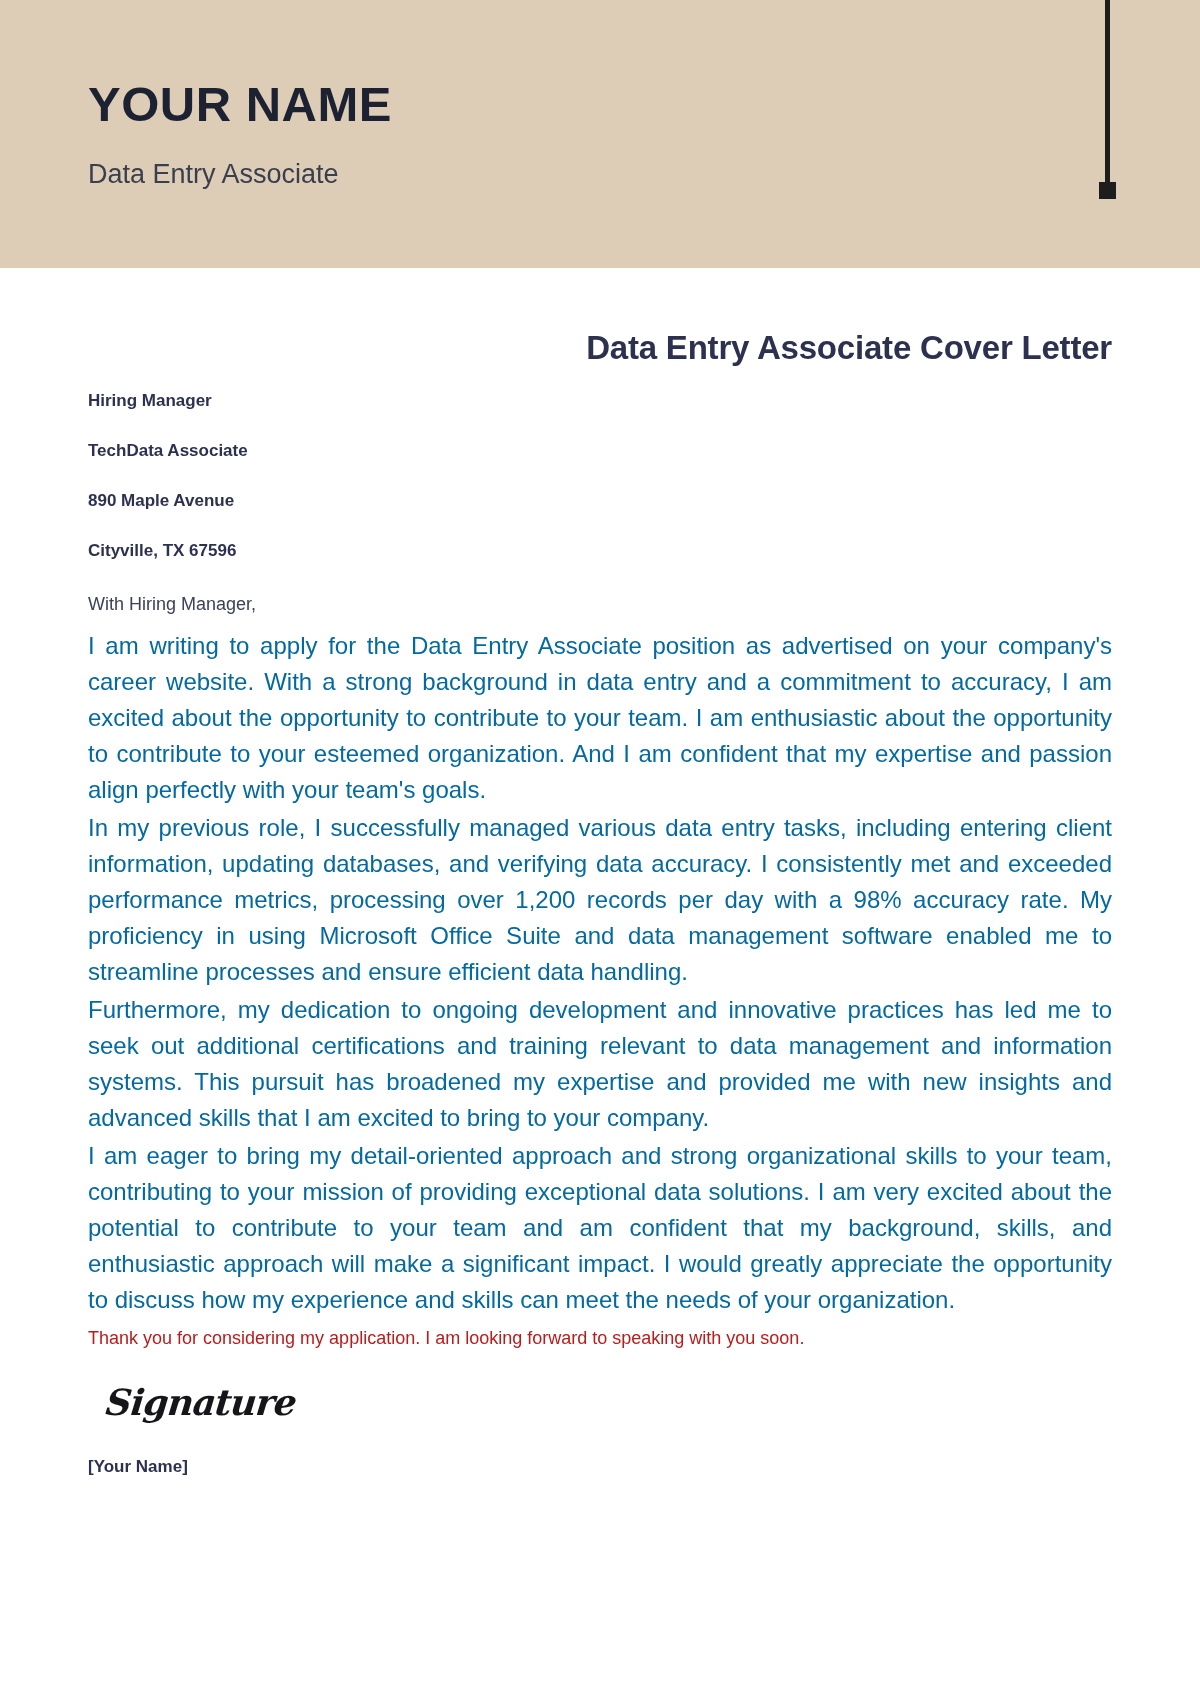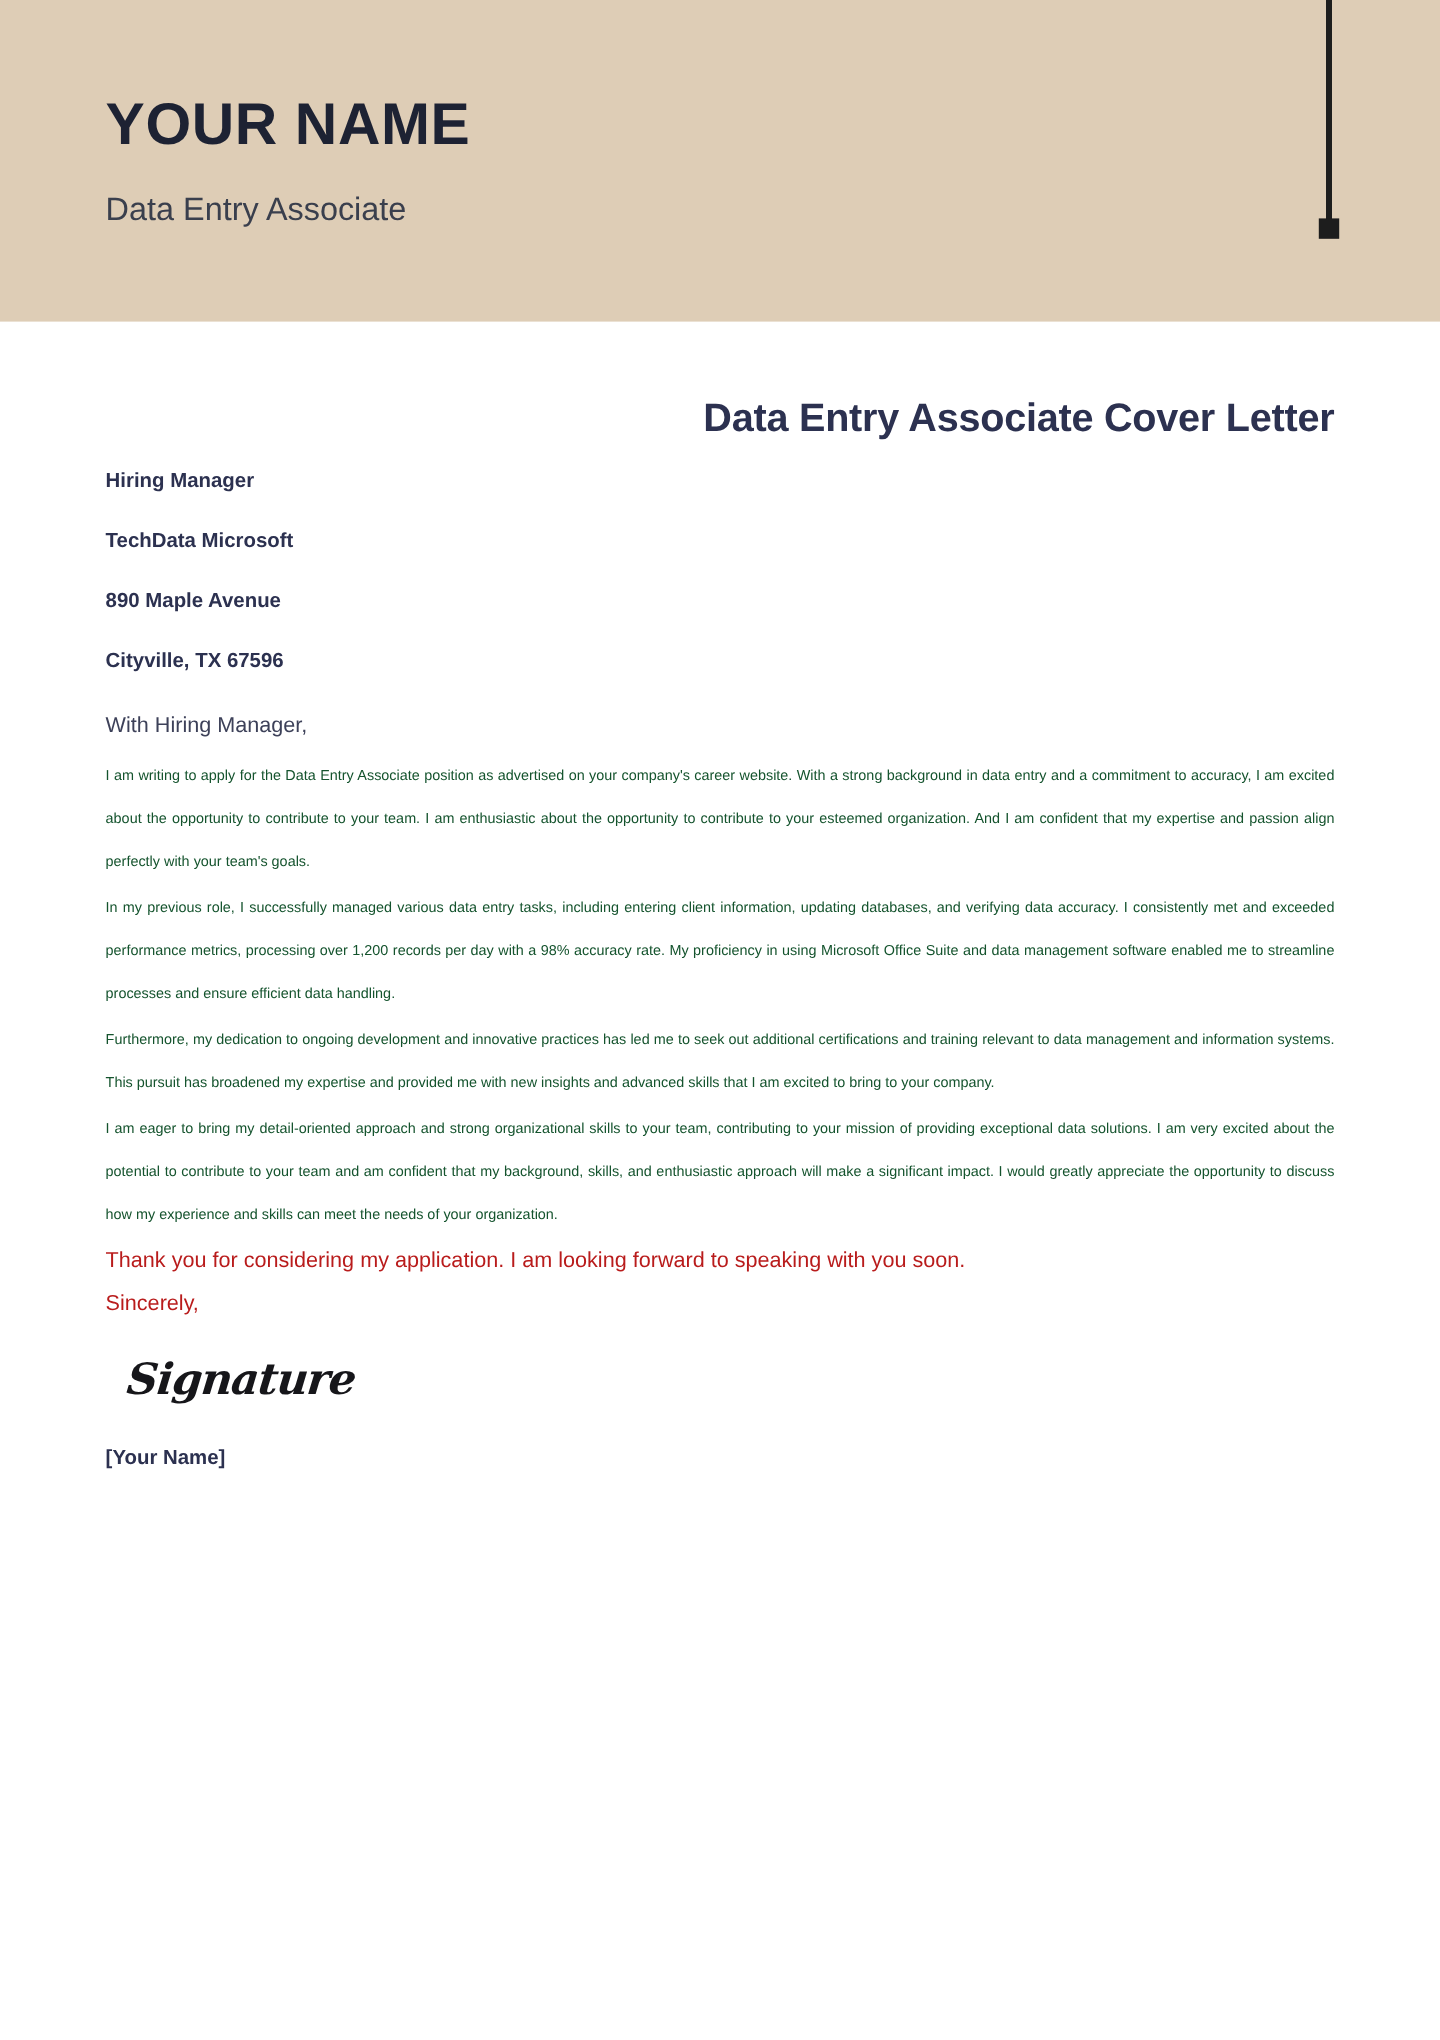--- a/index.html
+++ b/index.html
@@ -110,23 +110,23 @@
 
   .salutation {
     font-size: 18px;
     font-weight: 400;
     color: #3d4159;
     line-height: 1.5;
     margin-bottom: 10px;
   }
 
   .para {
-    font-size: 12px;
-    font-weight: 400;
-    color: #14532d;
+    font-size: 24px;
+    font-weight: 400;
+    color: #0369a1;
     line-height: 36px;
     text-align: justify;
     text-justify: inter-word;
     margin-bottom: 2px;
   }
 
   .closing-line {
     font-size: 18px;
     font-weight: 400;
     color: #b91c1c;
@@ -168,38 +168,37 @@
     <div class="header-rule"></div>
     <div class="header-rule-cap"></div>
   </div>
 
   <div class="letter">
 
     <div class="letter-title">Data Entry Associate Cover Letter</div>
 
     <div class="recipient">
       <div class="recipient-line">Hiring Manager</div>
-      <div class="recipient-line">TechData Microsoft</div>
+      <div class="recipient-line">TechData Associate</div>
       <div class="recipient-line">890 Maple Avenue</div>
       <div class="recipient-line">Cityville, TX 67596</div>
     </div>
 
     <div class="salutation">With Hiring Manager,</div>
 
     <p class="para">I am writing to apply for the Data Entry Associate position as advertised on your company's career website. With a strong background in data entry and a commitment to accuracy, I am excited about the opportunity to contribute to your team. I am enthusiastic about the opportunity to contribute to your esteemed organization. And I am confident that my expertise and passion align perfectly with your team's goals.</p>
 
     <p class="para">In my previous role, I successfully managed various data entry tasks, including entering client information, updating databases, and verifying data accuracy. I consistently met and exceeded performance metrics, processing over 1,200 records per day with a 98% accuracy rate. My proficiency in using Microsoft Office Suite and data management software enabled me to streamline processes and ensure efficient data handling.</p>
 
     <p class="para">Furthermore, my dedication to ongoing development and innovative practices has led me to seek out additional certifications and training relevant to data management and information systems. This pursuit has broadened my expertise and provided me with new insights and advanced skills that I am excited to bring to your company.</p>
 
     <p class="para">I am eager to bring my detail-oriented approach and strong organizational skills to your team, contributing to your mission of providing exceptional data solutions. I am very excited about the potential to contribute to your team and am confident that my background, skills, and enthusiastic approach will make a significant impact. I would greatly appreciate the opportunity to discuss how my experience and skills can meet the needs of your organization.</p>
 
     <div class="closing-line">Thank you for considering my application. I am looking forward to speaking with you soon.</div>
 
-    <div class="closing-line">Sincerely,</div>
 
     <div>
       <div class="signature">Signature</div>
     </div>
 
     <div class="sign-name">[Your Name]</div>
 
   </div>
 
 </div>

